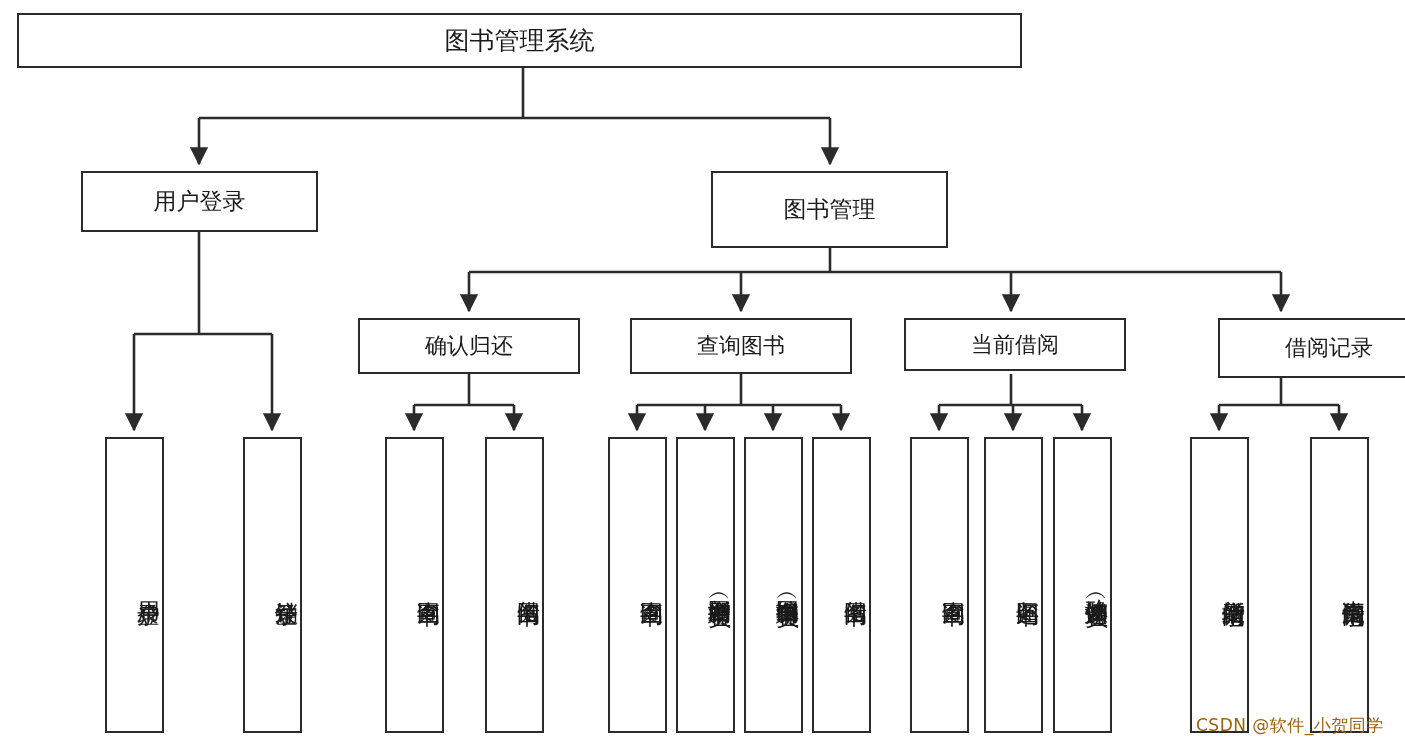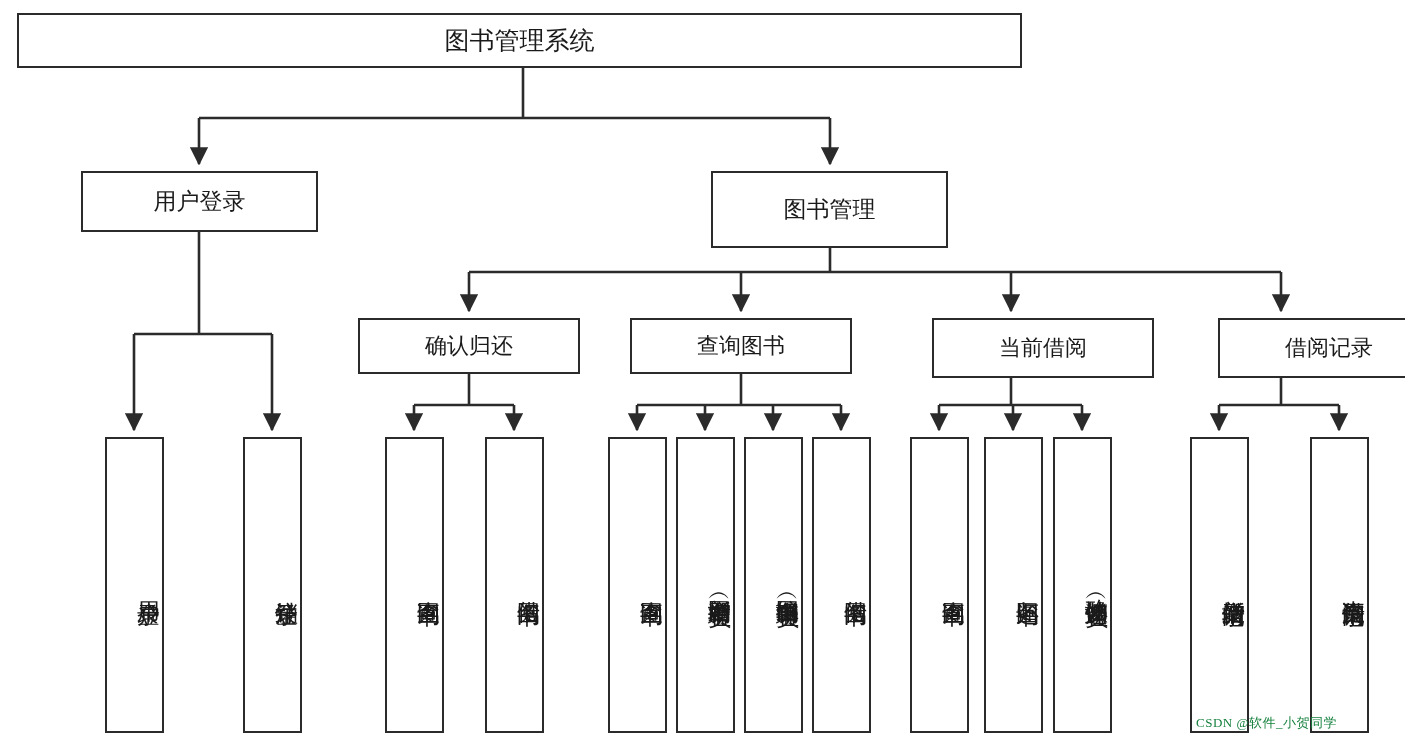--- a/index.html
+++ b/index.html
@@ -57,25 +57,24 @@
   }
   .node.leaf .vtext {
     writing-mode: vertical-rl;
     text-orientation: upright;
     white-space: normal;
     text-align: left;
     display: block;
   }
   .watermark {
     position: absolute;
-    font-size: 13px;
-    color: #15803d;
+    font-size: 17px;
+    color: #a16207;
     letter-spacing: 0.5px;
     white-space: nowrap;
-    font-family: Liberation Serif, serif;
   }
 </style>
 </head>
 <body>
 
 <div id="canvas">
 
   <svg class="wires" viewBox="0 0 1405 747" xmlns="http://www.w3.org/2000/svg">
     <defs>
       <marker id="arrow" viewBox="0 0 10 10" refX="9.2" refY="5" markerWidth="7" markerHeight="7" orient="auto-start-reverse">
@@ -138,21 +137,21 @@
   <div class="node lvl1" style="left: 711px; top: 171px; width: 237px; height: 77px;">
     <span>图书管理</span>
   </div>
 
   <div class="node lvl2" style="left: 358px; top: 318px; width: 222px; height: 56px;">
     <span>确认归还</span>
   </div>
   <div class="node lvl2" style="left: 630px; top: 318px; width: 222px; height: 56px;">
     <span>查询图书</span>
   </div>
-  <div class="node lvl2" style="left: 932px; top: 318px; width: 222px; height: 60px;">
+  <div class="node lvl2" style="left: 904px; top: 318px; width: 222px; height: 53px;">
     <span>当前借阅</span>
   </div>
   <div class="node lvl2" style="left: 1218px; top: 318px; width: 222px; height: 60px;">
     <span>借阅记录</span>
   </div>
 
   <div class="node leaf" style="left: 105px; top: 437px; width: 59px; height: 296px;">
     <span class="vtext">用户登录</span>
   </div>
   <div class="node leaf" style="left: 243px; top: 437px; width: 59px; height: 296px;">

